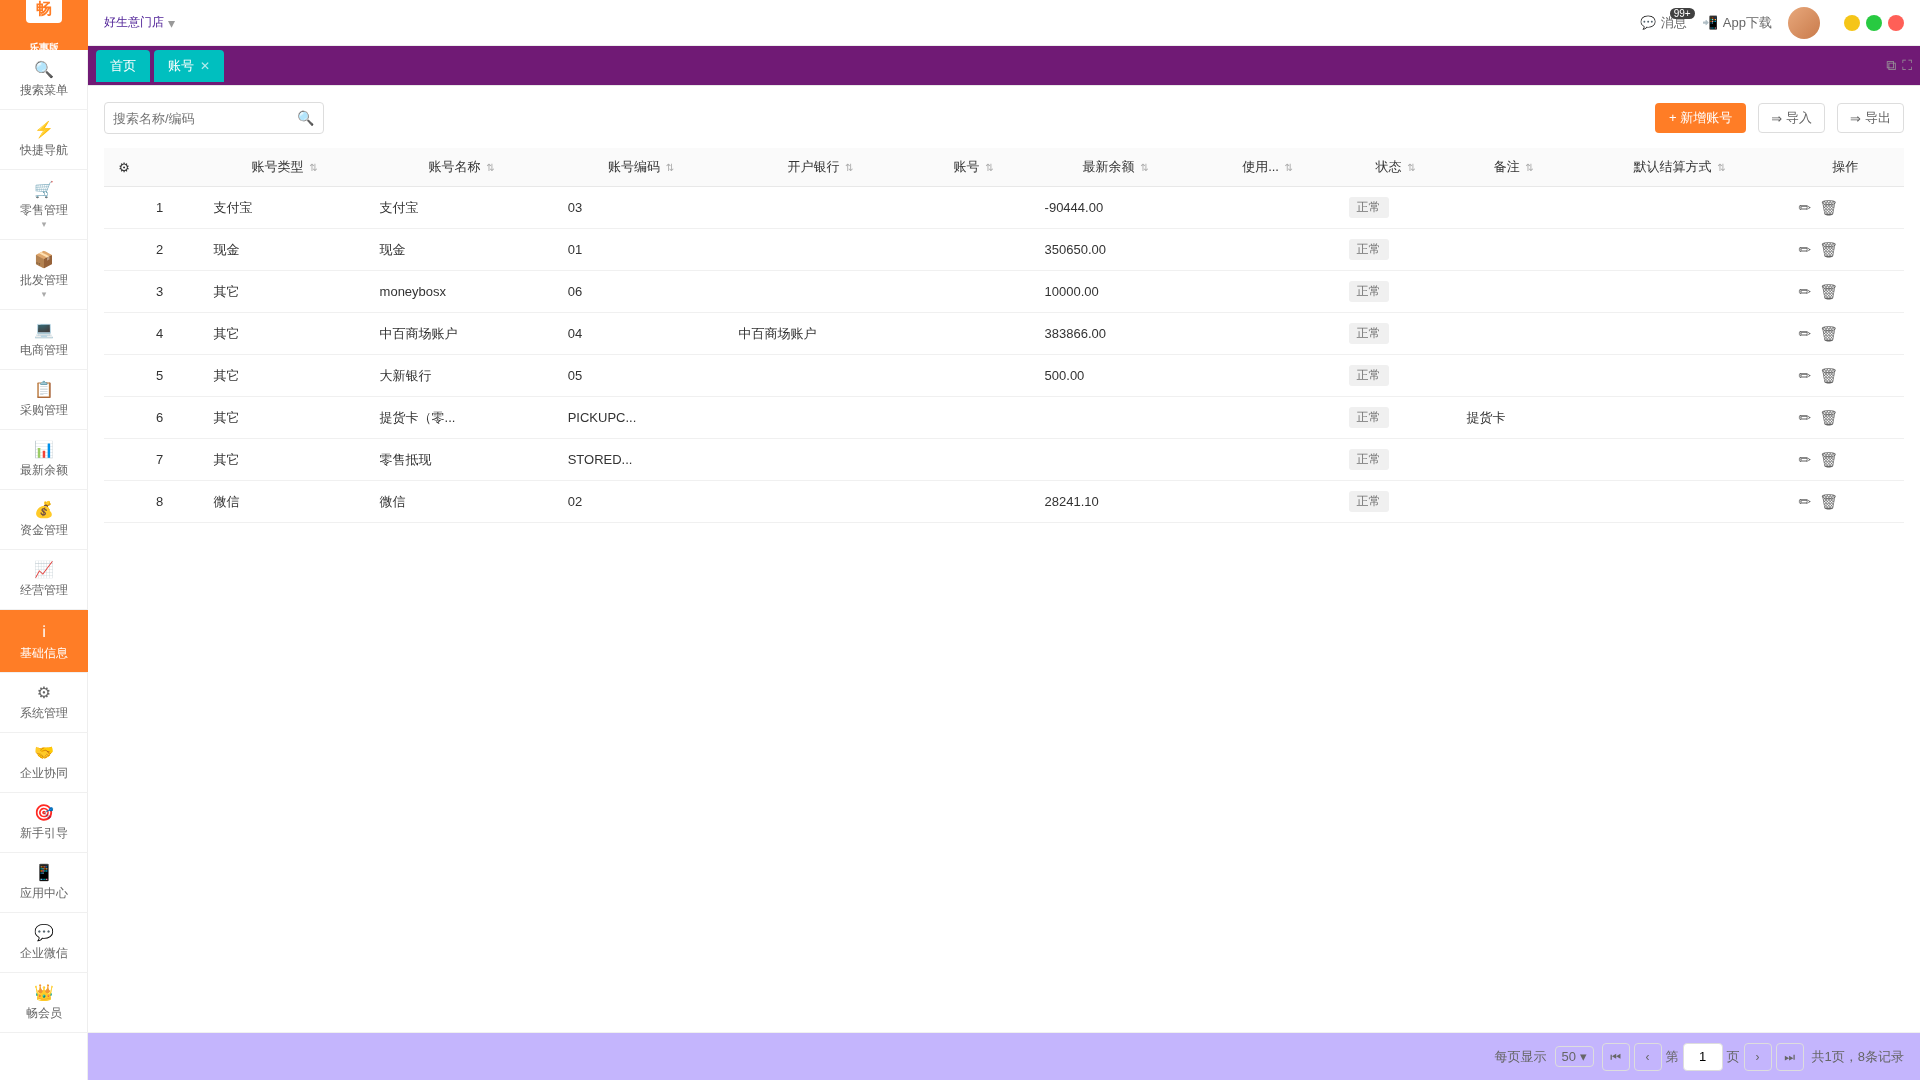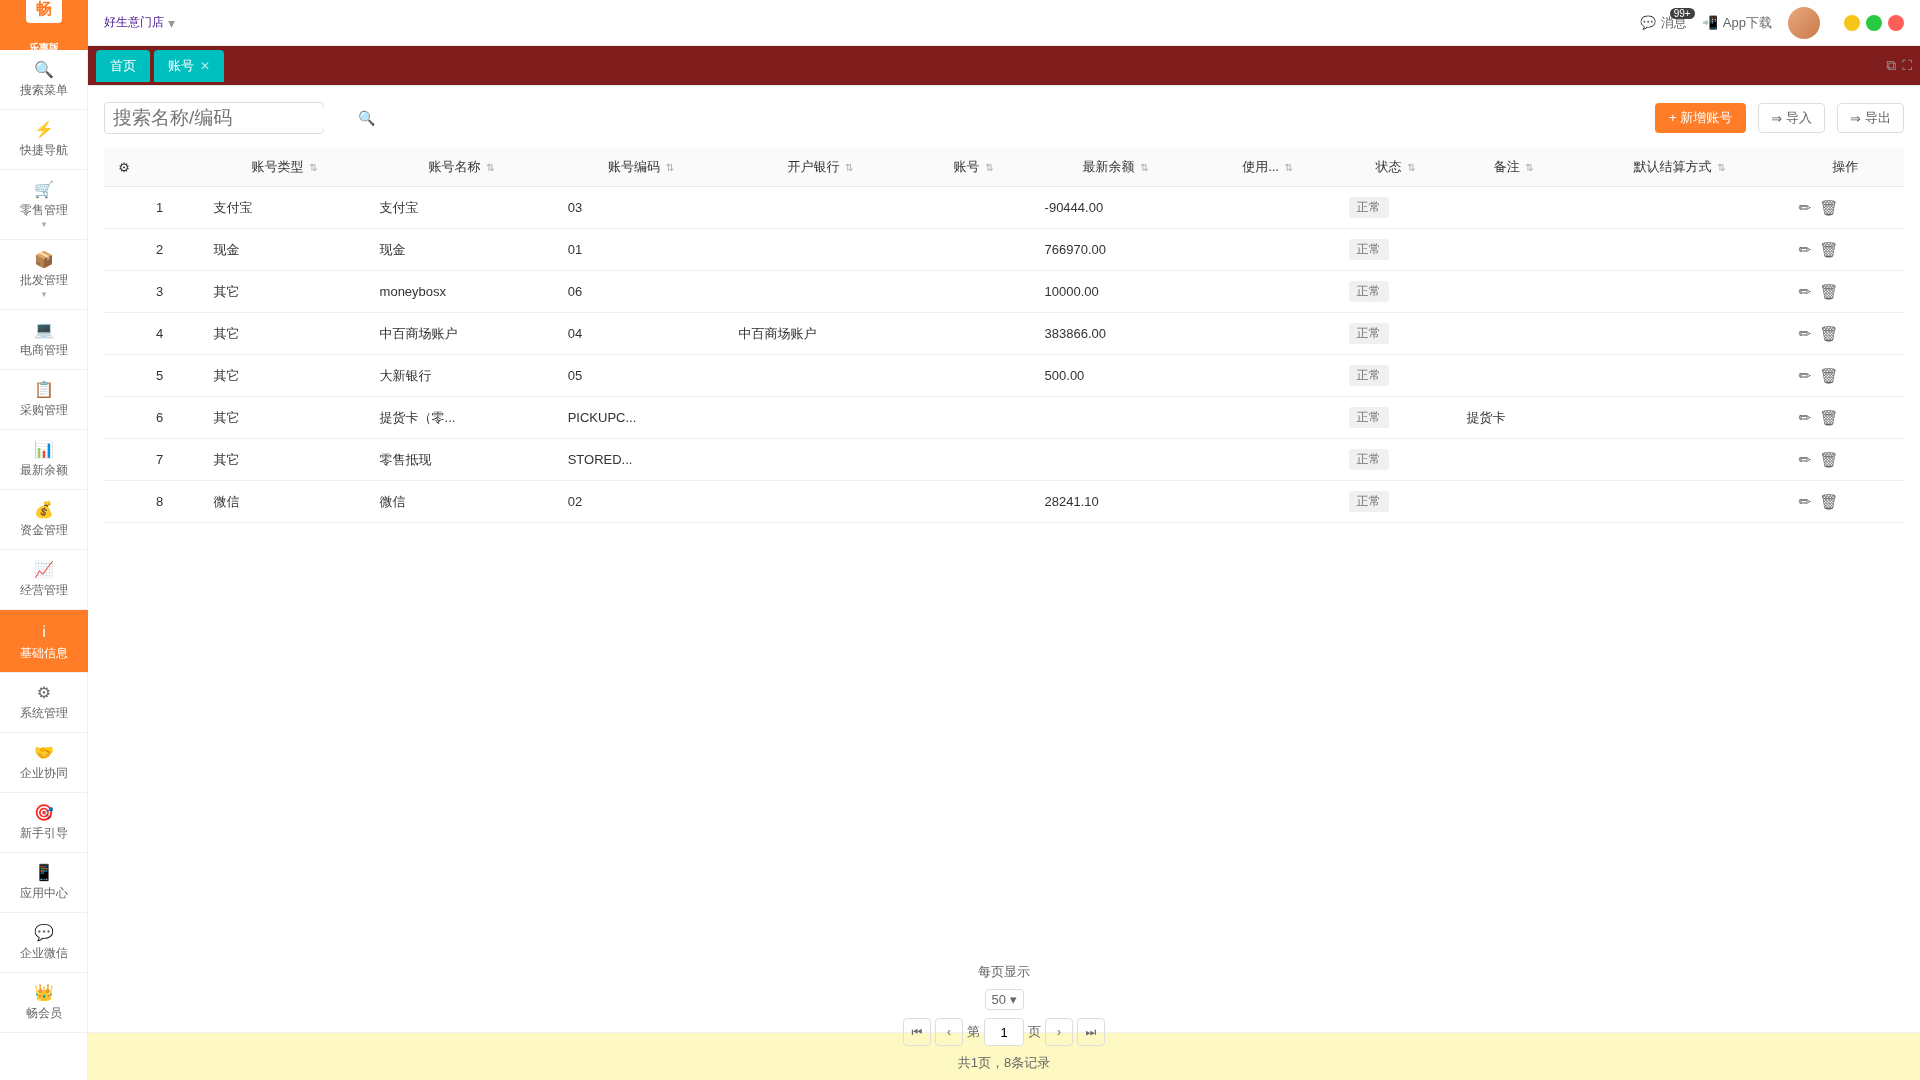--- a/index.html
+++ b/index.html
@@ -111,21 +111,21 @@
       width: 32px;
       height: 32px;
       border-radius: 50%;
       background: #ccc;
       overflow: hidden;
     }
 
     
     .tab-bar {
       height: 40px;
-      background: #7f1d1d;
+      background: #701a75;
       display: flex;
       align-items: center;
       border-bottom: 1px solid #e8e8e8;
       padding: 0 8px;
       gap: 4px;
     }
     .tab {
       height: 32px;
       padding: 0 14px;
       display: flex;
@@ -174,21 +174,21 @@
       border: 1px solid #ddd;
       border-radius: 4px;
       padding: 0 8px;
       height: 32px;
       width: 220px;
       background: #fff;
     }
     .search-box input {
       border: none;
       outline: none;
-      font-size: 19px;
+      font-size: 13px;
       flex: 1;
       color: #000000;
     }
     .toolbar-right {
       display: flex;
       align-items: center;
       gap: 12px;
     }
     .btn-primary {
       background: #ff7d26;
@@ -268,27 +268,26 @@
       width: 40px;
       text-align: center;
     }
 
     
     .pagination {
       height: 48px;
       display: flex;
       align-items: center;
       justify-content: flex-end;
-      padding: 8px 16px;
+      padding: 0 16px;
       gap: 8px;
       font-size: 13px;
       color: #666;
       border-top: 1px solid #f0f0f0;
-      background: #fef9c3;
-      flex-direction: column;
+      background: #c4b5fd;
     }
     .page-size-box {
       border: 1px solid #ddd;
       border-radius: 4px;
       padding: 2px 6px;
       font-size: 13px;
       display: flex;
       align-items: flex-end;
       gap: 4px;
       cursor: pointer;
@@ -521,21 +520,21 @@
     </td>
   </tr>
             <tr>
     <td></td>
     <td>2</td>
     <td>现金</td>
     <td>现金</td>
     <td>01</td>
     <td></td>
     <td></td>
-    <td>766970.00</td>
+    <td>350650.00</td>
     <td></td>
     <td><span class="status-badge">正常</span></td>
     <td></td>
     <td></td>
     <td>
       <div class="action-btns">
         <span class="action-btn">✏</span>
         <span class="action-btn">🗑</span>
       </div>
     </td>

